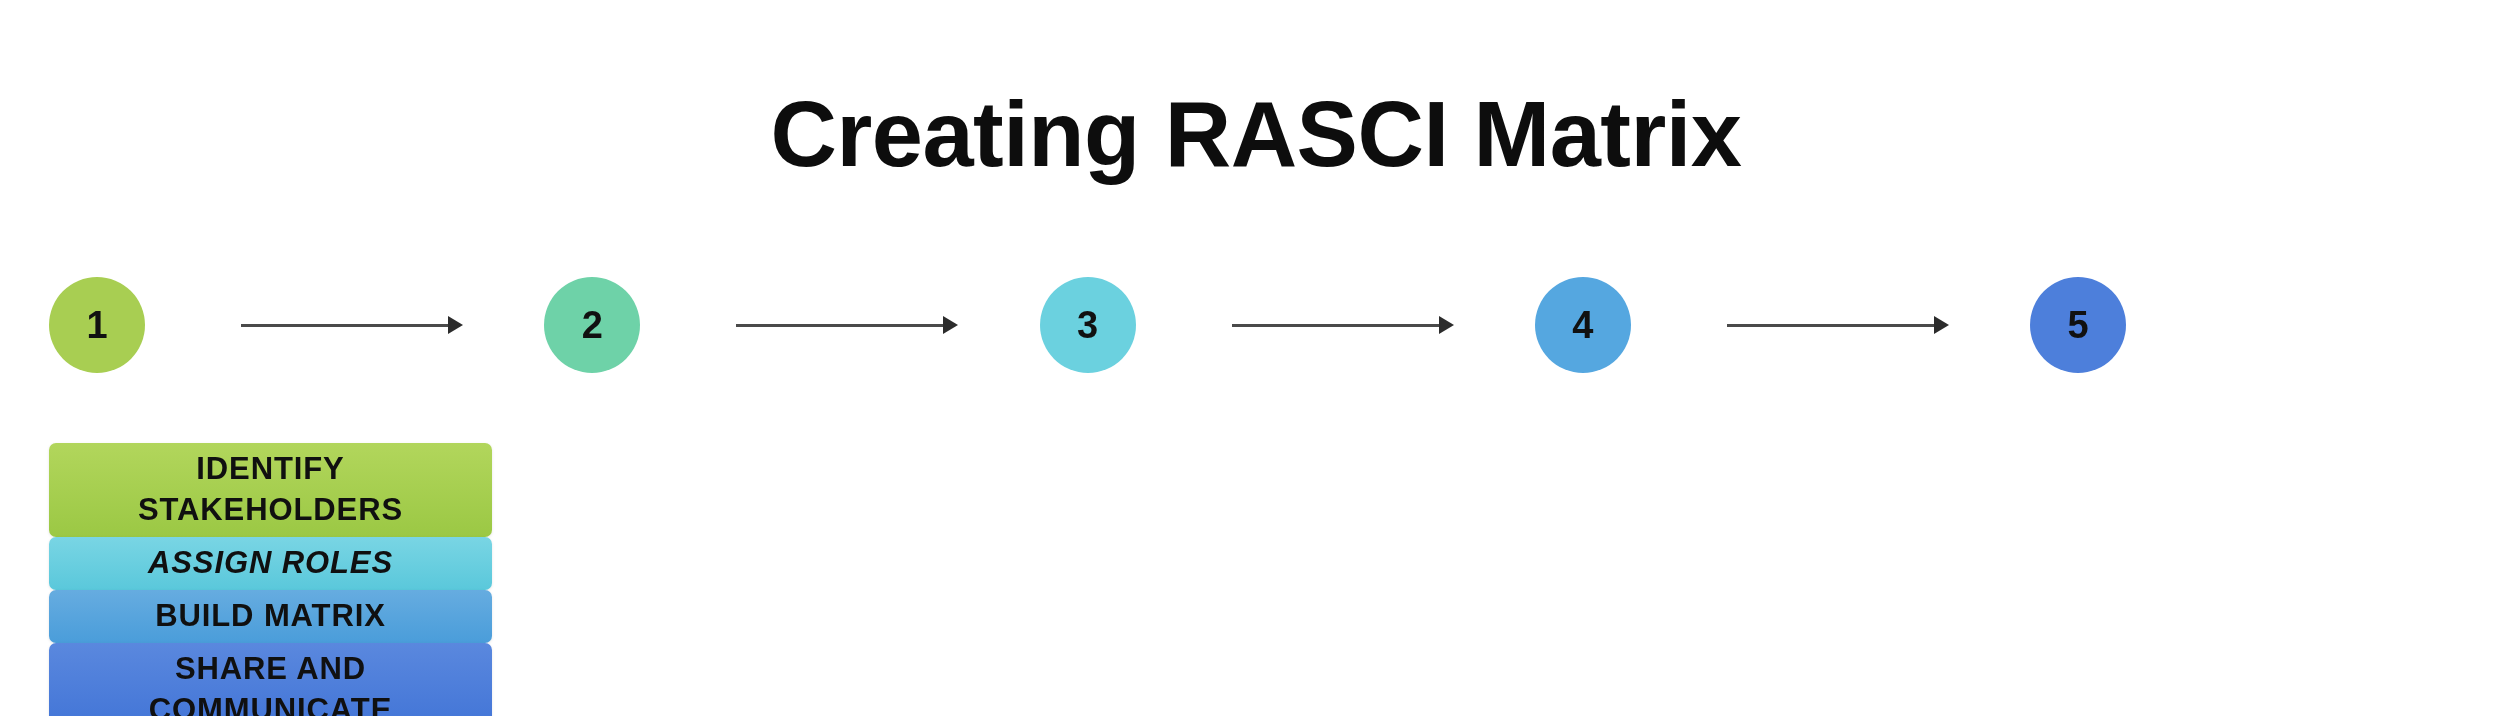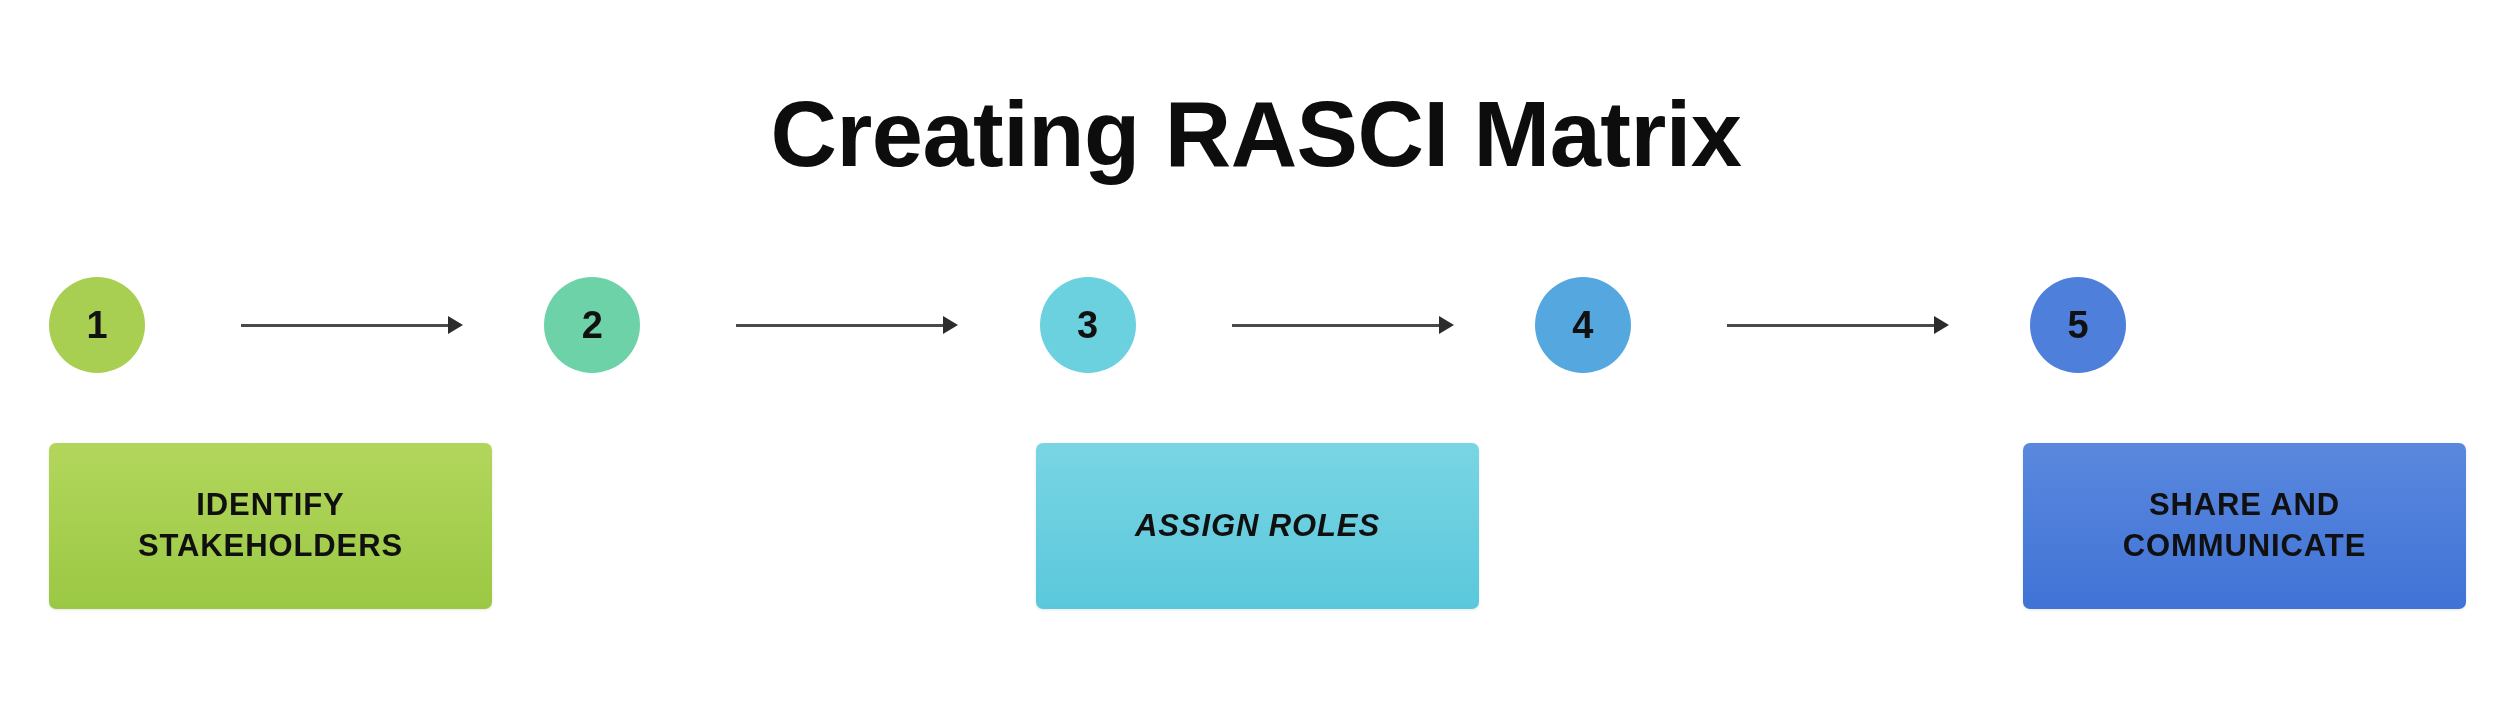--- a/index.html
+++ b/index.html
@@ -104,20 +104,21 @@
 
   
   .boxes-row {
     position: absolute;
     left: 49px;
     top: 443px;
     width: 2417px;
     height: 166px;
     display: flex;
     justify-content: space-between;
+    flex-direction: column;
   }
 
   .box {
     width: 443px;
     height: 166px;
     border-radius: 7px;
     display: flex;
     align-items: center;
     justify-content: center;
     box-sizing: border-box;
@@ -198,20 +199,23 @@
     <div class="box" style="background: linear-gradient(rgb(178, 214, 92) 0%, rgb(155, 200, 68) 100%);">
       <div class="box-label" style="color: rgb(16, 16, 16);">IDENTIFY
 STAKEHOLDERS</div>
     </div>
 
 
     <div class="box" style="background: linear-gradient(rgb(121, 213, 228) 0%, rgb(90, 200, 219) 100%);">
       <div class="box-label" style="color: rgb(16, 16, 16); font-style: italic;">ASSIGN ROLES</div>
     </div>
 
+    <div class="box" style="background: linear-gradient(rgb(102, 172, 224) 0%, rgb(74, 157, 218) 100%);">
+      <div class="box-label" style="color: rgb(16, 16, 16);">BUILD MATRIX</div>
+    </div>
 
     <div class="box" style="background: linear-gradient(rgb(90, 136, 222) 0%, rgb(64, 115, 214) 100%);">
       <div class="box-label" style="color: rgb(16, 16, 16);">SHARE AND
 COMMUNICATE</div>
     </div>
 
   </div>
 
 </div>
 

